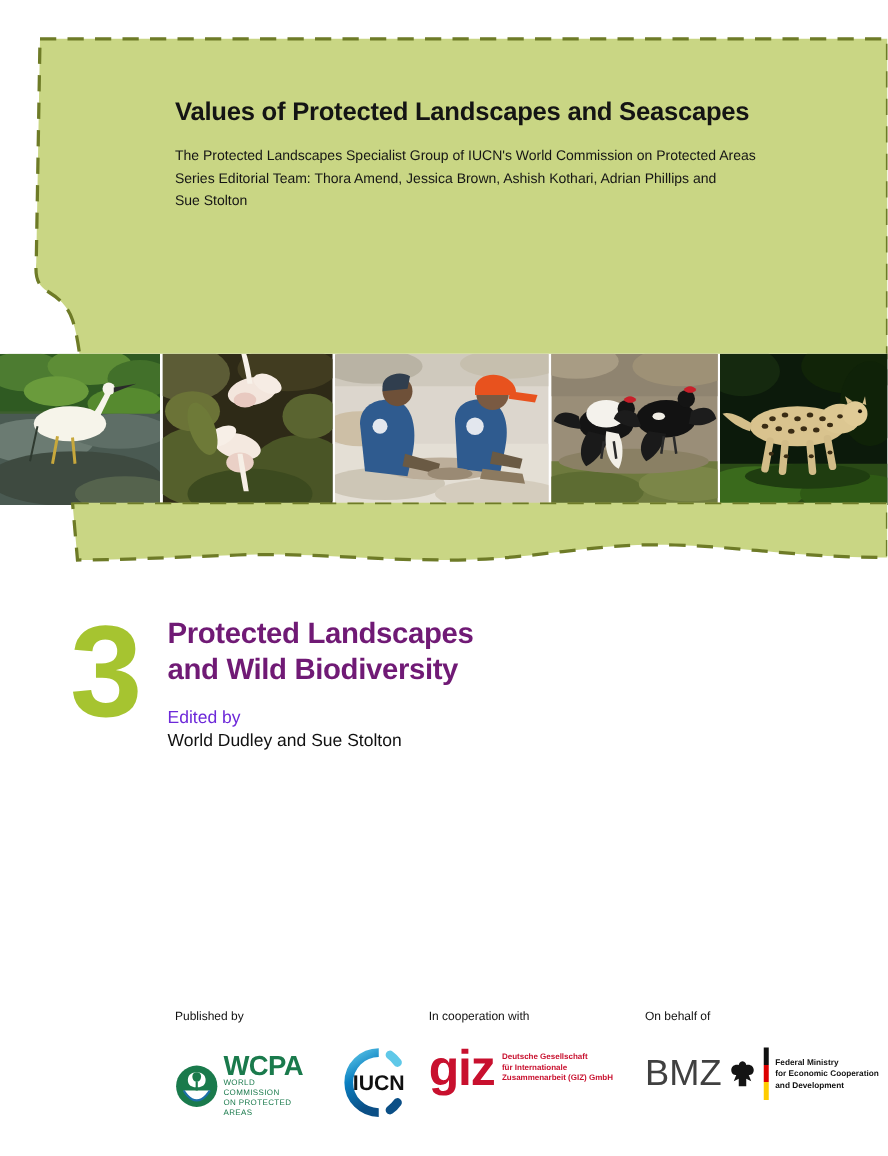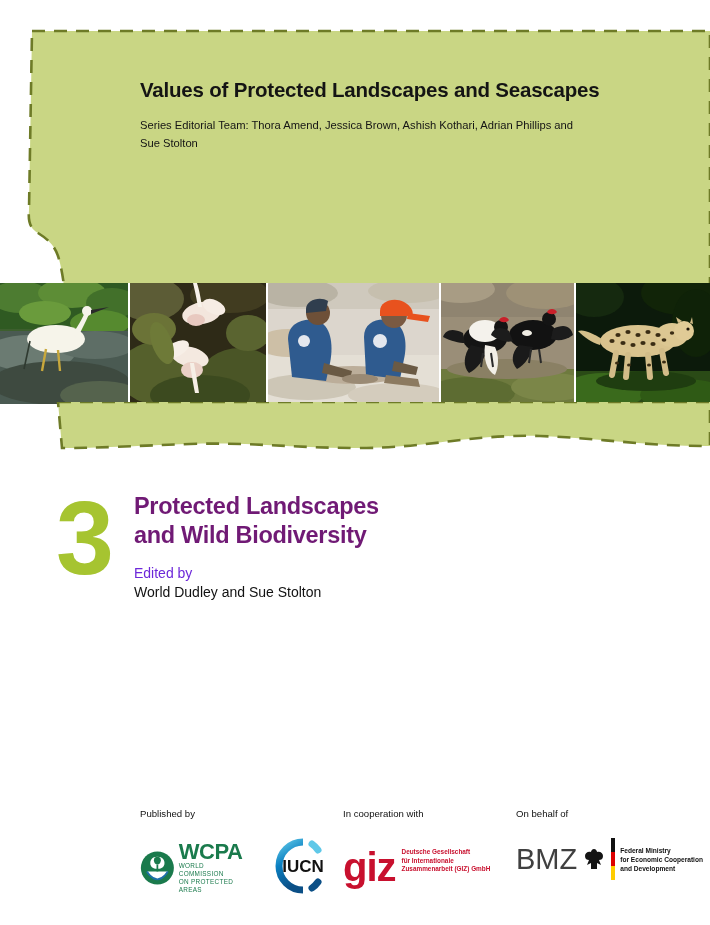--- a/index.html
+++ b/index.html
@@ -156,20 +156,21 @@
 
 <div id="banner-wrap">
   <svg id="banner-svg" width="710" height="300" viewBox="0 0 710 300">
     <path d="M 32 31 L 710 31 L 710 286 L 64 286 C 64 286 62 268 58 256
              C 54 244 46 238 38 233 C 30 228 28 222 29 210
              L 32 31 Z" fill="#c9d684" stroke="#6e7b27" stroke-width="2.6" stroke-dasharray="13 9" stroke-linecap="butt"></path>
   </svg>
 
   <div id="banner-text">
     <div id="series-title">Values of Protected Landscapes and Seascapes</div>
+    <div class="series-line">The Protected Landscapes Specialist Group of IUCN's World Commission on Protected Areas</div>
     <div class="series-line">Series Editorial Team: Thora Amend, Jessica Brown, Ashish Kothari, Adrian Phillips and</div>
     <div class="series-line">Sue Stolton</div>
   </div>
 </div>
 
 <div id="photo-strip">
 
   <div class="photo" style="width:129px">
     <svg width="129" height="121" viewBox="0 0 129 121">
       <rect width="129" height="121" fill="#3d5f2e"></rect>
@@ -373,21 +374,21 @@
           <path d="M 46 44 A 24 24 0 0 1 40 50" fill="none" stroke="#0b4f86" stroke-width="7" stroke-linecap="round"></path>
           <text x="31" y="34" text-anchor="middle" font-family="Liberation Sans, sans-serif" font-size="17" font-weight="bold" fill="#111111">IUCN</text>
         </svg>
       </div>
     </div>
   </div>
 
   <div class="footer-group" id="grp-coop">
     <div class="footer-label">In cooperation with</div>
     <div class="logo-row">
-      <div style="font-size:40px;font-weight:bold;color:#c8102e;line-height:34px;letter-spacing:-1px;margin-top:12px;">giz</div>
+      <div style="font-size:40px;font-weight:bold;color:#c8102e;line-height:34px;letter-spacing:-1px;">giz</div>
       <div>
         <div class="giz-tagline">Deutsche Gesellschaft</div>
         <div class="giz-tagline">für Internationale</div>
         <div class="giz-tagline">Zusammenarbeit (GIZ) GmbH</div>
       </div>
     </div>
   </div>
 
   <div class="footer-group" id="grp-behalf">
     <div class="footer-label">On behalf of</div>

